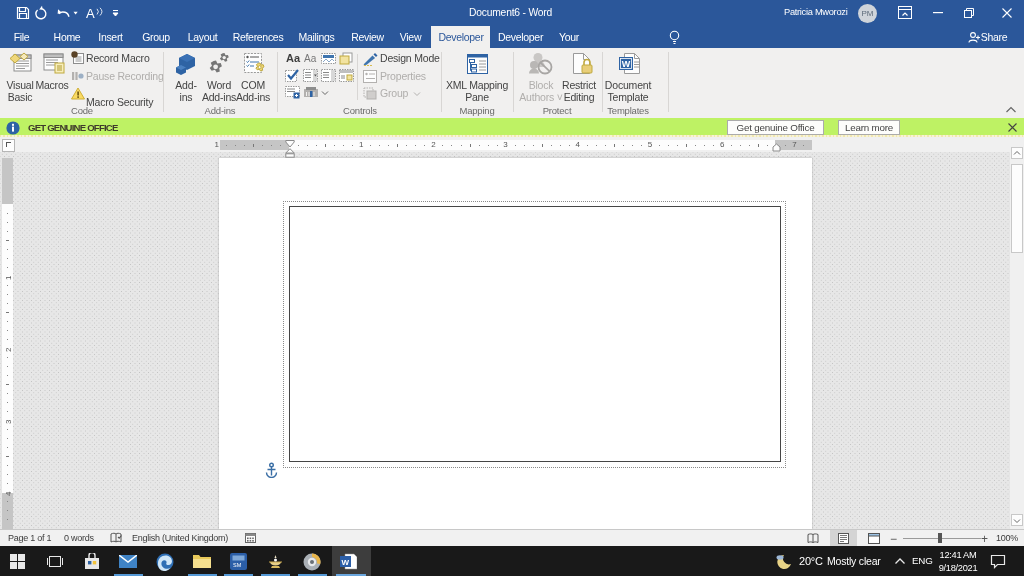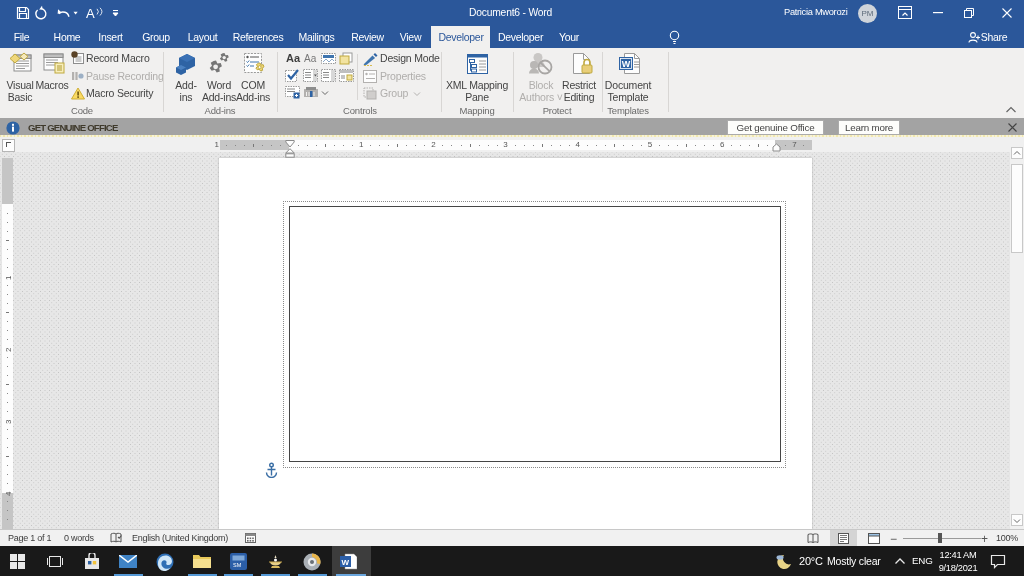--- a/index.html
+++ b/index.html
@@ -9,21 +9,21 @@
 
 #titlebar { left:0; top:0; width:1024px; height:26px; background:#2b579a; color:#fff; }
 #tabrow { left:0; top:26px; width:1024px; height:22px; background:#2b579a; color:#fff; font-size:11px; }
 .tab { position:absolute; top:0; height:22px; line-height:22px; color:#fff; transform:translateX(-50%); white-space:nowrap; letter-spacing:-0.3px; font-size:10.5px; }
 #ribbon { left:0; top:48px; width:1024px; height:70px; background:#f1f0ef; }
 .gsep { position:absolute; top:4px; width:1px; height:60px; background:#d8d6d4; }
 .glabel { position:absolute; top:57px; font-size:9.5px; color:#6a6a6a; transform:translateX(-50%); white-space:nowrap; letter-spacing:-0.2px; }
 .biglabel { position:absolute; font-size:10.5px; color:#444; text-align:center; line-height:12px; top:30.5px; transform:translateX(-50%); white-space:nowrap; letter-spacing:-0.2px; }
 .smalltxt { position:absolute; font-size:10.5px; color:#444; white-space:nowrap; letter-spacing:-0.2px; }
 .gray { color:#b0aeac !important; }
-#banner { left:0; top:118px; width:1024px; height:19px; background:#a3a3a3; }
+#banner { left:0; top:118px; width:1024px; height:19px; background:#bef264; }
 #banner .btxt { position:absolute; top:3.5px; font-size:9.5px; letter-spacing:-0.2px; color:#4a4a45; white-space:nowrap; }
 .bbtn { position:absolute; top:2px; height:15px; background:#fdfdfb; border:1px solid #ababab; font-size:9.8px; letter-spacing:-0.2px; color:#444; text-align:center; line-height:13.5px; }
 #rulerrow { left:0; top:137px; width:1024px; height:15px; background:#f0f0f0; }
 #workspace { left:0; top:152px; width:1024px; height:377px; background-color:#e7e7e7; background-image:radial-gradient(#c4c4c4 0.55px, transparent 0.75px), radial-gradient(#c4c4c4 0.55px, transparent 0.75px); background-size:4.5px 4.5px; background-position:0 0, 2.25px 2.25px; }
 #statusbar { left:0; top:529px; width:1024px; height:17px; background:#f1f1f1; border-top:1px solid #c8c8c8; font-size:9px; letter-spacing:-0.25px; color:#3b3b3b; }
 #taskbar { left:0; top:546px; width:1024px; height:30px; background:#191919; color:#fff; }
 .tbu { position:absolute; bottom:0px; height:2px; background:#5599d6; }
 </style>
 </head>
 <body>
@@ -131,21 +131,21 @@
         <rect x="4.4" y="2" width="2.2" height="8"></rect>
       </g>
     <circle cx="10" cy="6" r="2.6" fill="#9db0c5"></circle>
   </svg>
   <div class="smalltxt gray" style="left:86px;top:21.5px;">Pause Recording</div>
   <svg class="abs" style="left:71px;top:39px" width="14" height="13" viewBox="0 0 14 13">
     <path d="M7 1 L13.5 12 H0.5 Z" fill="#fada63" stroke="#cfae34"></path>
     <rect x="6.3" y="4.5" width="1.6" height="4" fill="#6b5410"></rect>
     <rect x="6.3" y="9.3" width="1.6" height="1.6" fill="#6b5410"></rect>
   </svg>
-  <div class="smalltxt" style="left:86px;top:39px;">Macro Security</div>
+  <div class="smalltxt" style="left:86px;top:48px;">Macro Security</div>
   <div class="glabel" style="left:82px;">Code</div>
   <div class="gsep" style="left:163px;"></div>
 
   <svg class="abs" style="left:175px;top:5px" width="23" height="22" viewBox="0 0 23 22">
     <path d="M12 1 l8 4 v8 l-8 4 l-8 -4 v-8 z" fill="#2e63a4"></path>
     <path d="M12 1 l8 4 l-8 4 l-8 -4 z" fill="#3a71b5"></path>
     <path d="M6 12 l5 2.5 v5 l-5 2.5 l-5 -2.5 v-5 z" fill="#2e63a4"></path>
     <path d="M6 12 l5 2.5 l-5 2.5 l-5 -2.5 z" fill="#4a80c0"></path>
   </svg>
   <div class="biglabel" style="left:186px;">Add-<br>ins</div>

